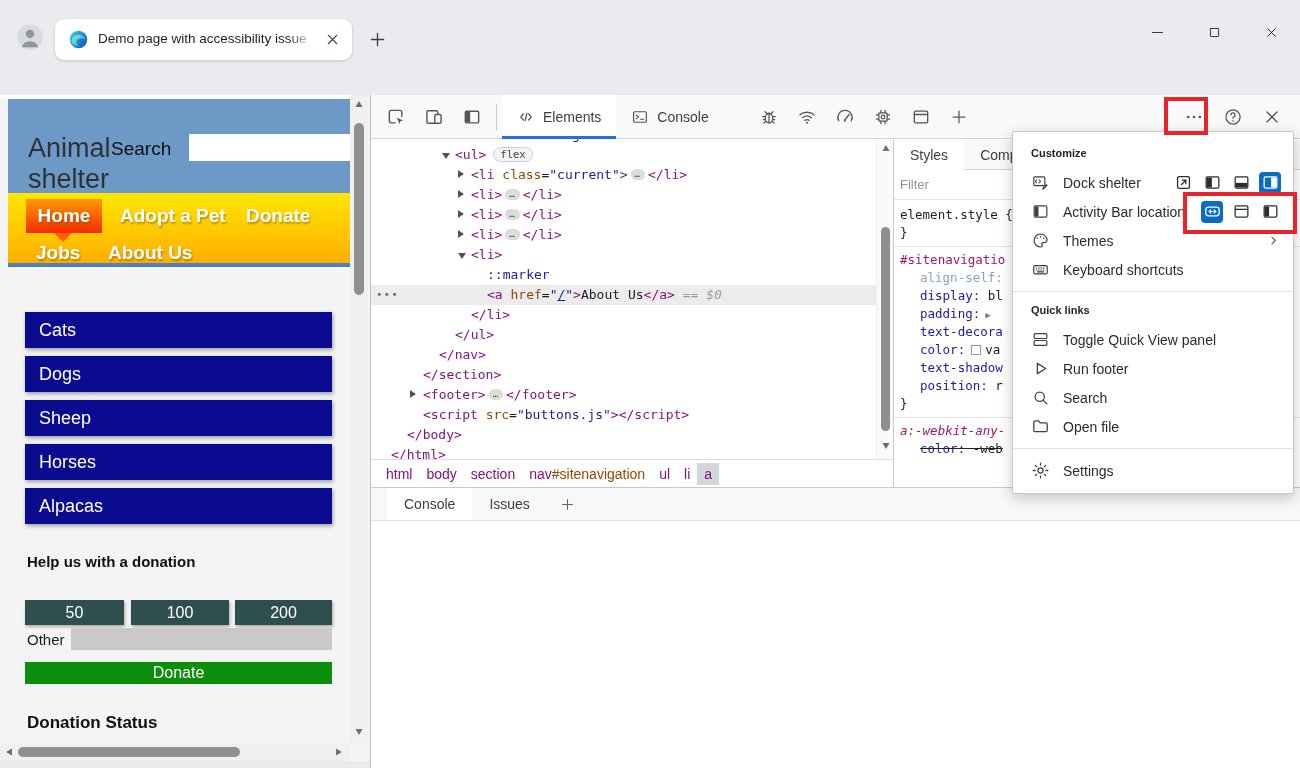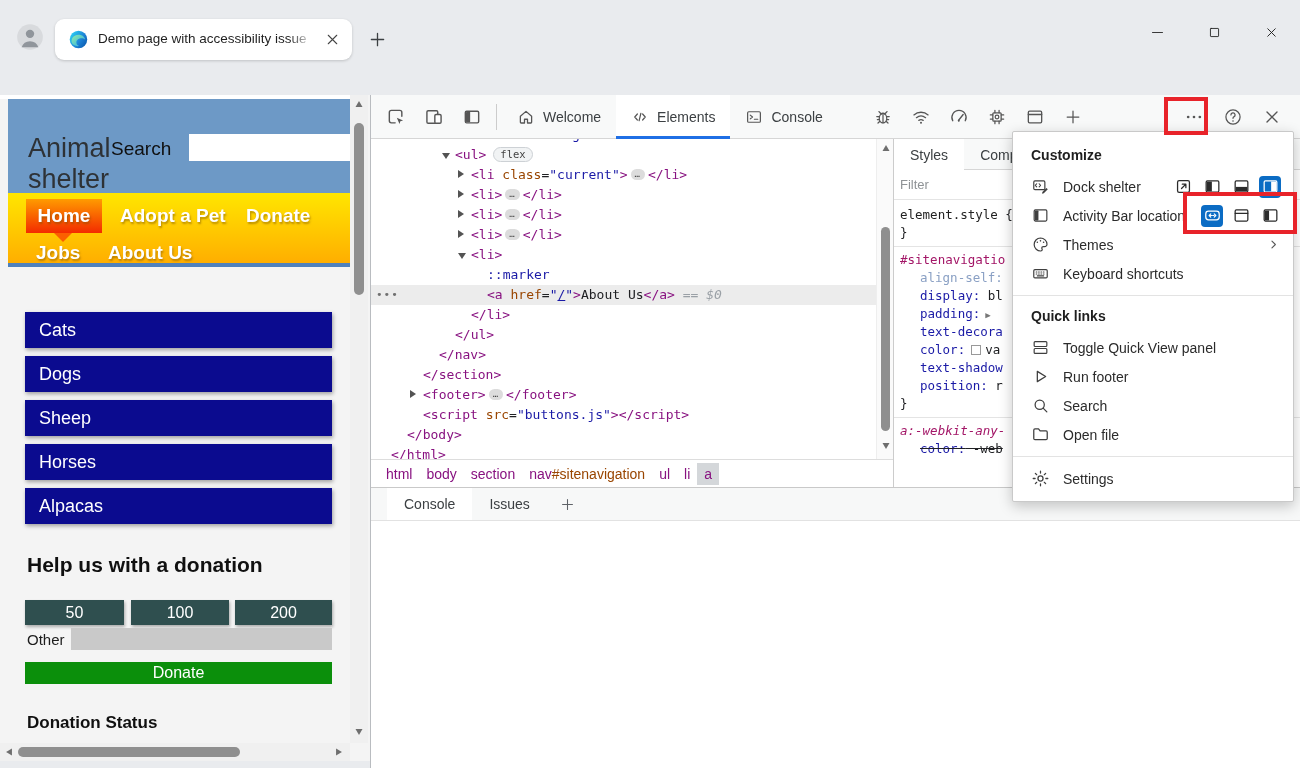--- a/index.html
+++ b/index.html
@@ -35,21 +35,21 @@
   .site-title { position:absolute; left:20px; top:7px; width:130px; font-size:27px; font-weight:300; line-height:31px; color:#2e3236;margin-top:27px; }
   .search-label { position:absolute; left:103px; top:39px; font-size:19px; font-weight:300; color:#101010; }
   .search-input { position:absolute; left:181px; top:35px; width:163px; height:27px; border:0; background:#fff; }
   .site-nav { position:absolute; left:8px; top:98px; width:342px; height:74px; background:linear-gradient(#ffe600,#ffae00); border-bottom:4px solid #4f81bd; }
   .nav-item { position:absolute; color:#fff; font-size:19px; font-weight:700; text-shadow:1px 2px 2px rgba(120,80,0,.5); cursor:pointer; }
   .nav-i0 { left:18px; top:6px; width:76px; height:34px; background:linear-gradient(#ff9b00,#f32b00); display:flex; align-items:center; justify-content:center; }
   .nav-i0::after { content:''; position:absolute; left:28px; top:34px; border:9px solid transparent; border-top-color:#fb5f00; }
   .nav-i1 { left:112px; top:12px; } .nav-i2 { left:238px; top:12px; }
   .nav-i3 { left:28px; top:49px; } .nav-i4 { left:100px; top:49px; }
   .animal-btn { position:absolute; left:25px; width:307px; height:36px; background:#0b0b8f; color:#fff; font-size:18px; font-weight:300; display:flex; align-items:center; padding-left:14px; box-shadow:1px 2px 4px rgba(0,0,0,.35); cursor:pointer; }
-  .donation-heading { position:absolute; left:27px; top:458px; font-size:21px; font-weight:700; color:#101010; }
+  .donation-heading { position:absolute; left:27px; top:458px; font-size:15px; font-weight:700; color:#101010; }
   .amount-btn { position:absolute; top:505px; height:25px; background:#2f4f4f; color:#fff; font-size:16px; display:flex; align-items:center; justify-content:center; box-shadow:1px 2px 3px rgba(0,0,0,.3); cursor:pointer; }
   .other-label { position:absolute; left:27px; top:536px; font-size:15px; color:#1c1c1c; }
   .other-input { position:absolute; left:71px; top:533px; width:261px; height:22px; background:#c9c9c9; border:0; }
   .donate-btn { position:absolute; left:25px; top:567px; width:307px; height:22px; background:#0b8f0b; color:#fff; font-size:16px; display:flex; align-items:center; justify-content:center; cursor:pointer; }
   .status-heading { position:absolute; left:27px; top:618px; font-size:17px; font-weight:700; color:#101010; }
 
   .page-vscroll { position:absolute; left:350px; top:0; width:18px; height:648px; background:#f0f0f0; }
   .page-hscroll { position:absolute; left:0; top:648px; width:350px; height:18px; background:#f0f0f0; }
   .sb-thumb-v { position:absolute; left:4px; top:28px; width:10px; height:172px; background:#8f8f8f; border-radius:5px; }
   .sb-thumb-h { position:absolute; left:18px; top:4px; width:222px; height:10px; background:#8f8f8f; border-radius:5px; }
@@ -116,21 +116,21 @@
   .swatch { display:inline-block; width:10px; height:10px; border:1px solid #999; background:#fff; margin:0 4px -1px 6px; }
 
   .dt-drawer { position:absolute; left:0; top:392px; right:0; height:34px; background:#f7f8f8; border-top:1px solid #c9c9c9; border-bottom:1px solid #e2e2e2; display:flex; align-items:center; padding-left:16px; }
   .dr-tab { height:32px; display:flex; align-items:center; padding:0 17px; font-size:14px; color:#3c4043; cursor:pointer; }
   .dr-tab.active { background:#fff; }
   .dr-plus { width:30px; height:30px; display:flex; align-items:center; justify-content:center; color:#5f6368; margin-left:6px; cursor:pointer; }
   .dr-plus svg { width:17px; height:17px; }
 
   
   .menu { position:absolute; left:1012px; top:131px; width:282px; background:#fff; border:1px solid #c9c9c9; border-radius:2px; box-shadow:0 4px 14px rgba(0,0,0,.22); z-index:50; padding:10px 0 8px; }
-  .menu-heading { font-size:14px; font-weight:700; color:#1f1f1f; padding:5px 18px 9px; }
+  .menu-heading { font-size:11px; font-weight:700; color:#1f1f1f; padding:5px 18px 9px; }
   .menu-row { height:29px; display:flex; align-items:center; padding:0 12px 0 18px; font-size:14px; color:#2b2b2b; cursor:pointer; }
   .menu-row .mi { width:19px; height:19px; margin-right:13px; color:#3f3f3f; flex:none; }
   .menu-row .mi svg { width:19px; height:19px; }
   .menu-label { flex:1; white-space:nowrap; overflow:hidden; }
   .ctrls { display:flex; gap:7px; flex:none; }
   .ctrl { width:22px; height:22px; display:flex; align-items:center; justify-content:center; color:#2b2b2b; border-radius:4px; cursor:pointer; }
   .ctrl svg { width:19px; height:19px; }
   .ctrl.selected { background:#0b6cc4; color:#fff; }
   .chev { width:15px; height:15px; color:#555; flex:none; }
   .menu-div { border-top:1px solid #e3e3e3; margin:7px 0; }
@@ -282,26 +282,20 @@
           <rect x="13" y="9" width="7.5" height="10.5" rx="1.5" fill="#ffffff"></rect>
         </svg>
       </span>
       <span class="ti">
         <svg viewBox="0 0 24 24" fill="none" stroke="currentColor" stroke-width="1.7" stroke-linecap="round" stroke-linejoin="round" width="100%" height="100%">
           <rect x="4" y="5" width="16" height="14" rx="1.5"></rect>
           <rect x="4.8" y="5.8" width="5" height="12.4" rx="0.8" fill="currentColor" stroke="none"></rect>
         </svg>
       </span>
       <div class="tb-divider"></div>
-      <div class="dt-tab">
-        <span style="width:18px;height:18px;flex:none"><svg viewBox="0 0 24 24" fill="none" stroke="currentColor" stroke-width="1.7" stroke-linecap="round" stroke-linejoin="round" width="100%" height="100%">
-            <path d="M4.5 11L12 4.5 19.5 11V19a1 1 0 0 1-1 1H14v-5h-4v5H5.5a1 1 0 0 1-1-1z"></path>
-          </svg></span>
-        <span>Welcome</span>
-      </div>
       <div class="dt-tab active">
         <span style="width:18px;height:18px;flex:none"><svg viewBox="0 0 24 24" fill="none" stroke="currentColor" stroke-width="1.6" stroke-linecap="round" stroke-linejoin="round" width="100%" height="100%">
             <path d="M8.5 8L5 12l3.5 4M15.5 8L19 12l-3.5 4M13.2 7l-2.4 10"></path>
           </svg></span>
         <span>Elements</span>
       </div>
       <div class="dt-tab">
         <span style="width:18px;height:18px;flex:none"><svg viewBox="0 0 24 24" fill="none" stroke="currentColor" stroke-width="1.6" stroke-linecap="round" stroke-linejoin="round" width="100%" height="100%">
             <rect x="3.5" y="5" width="17" height="14" rx="1.5"></rect>
             <path d="M7 9.5l3 2.5-3 2.5M12.5 15H17"></path>

